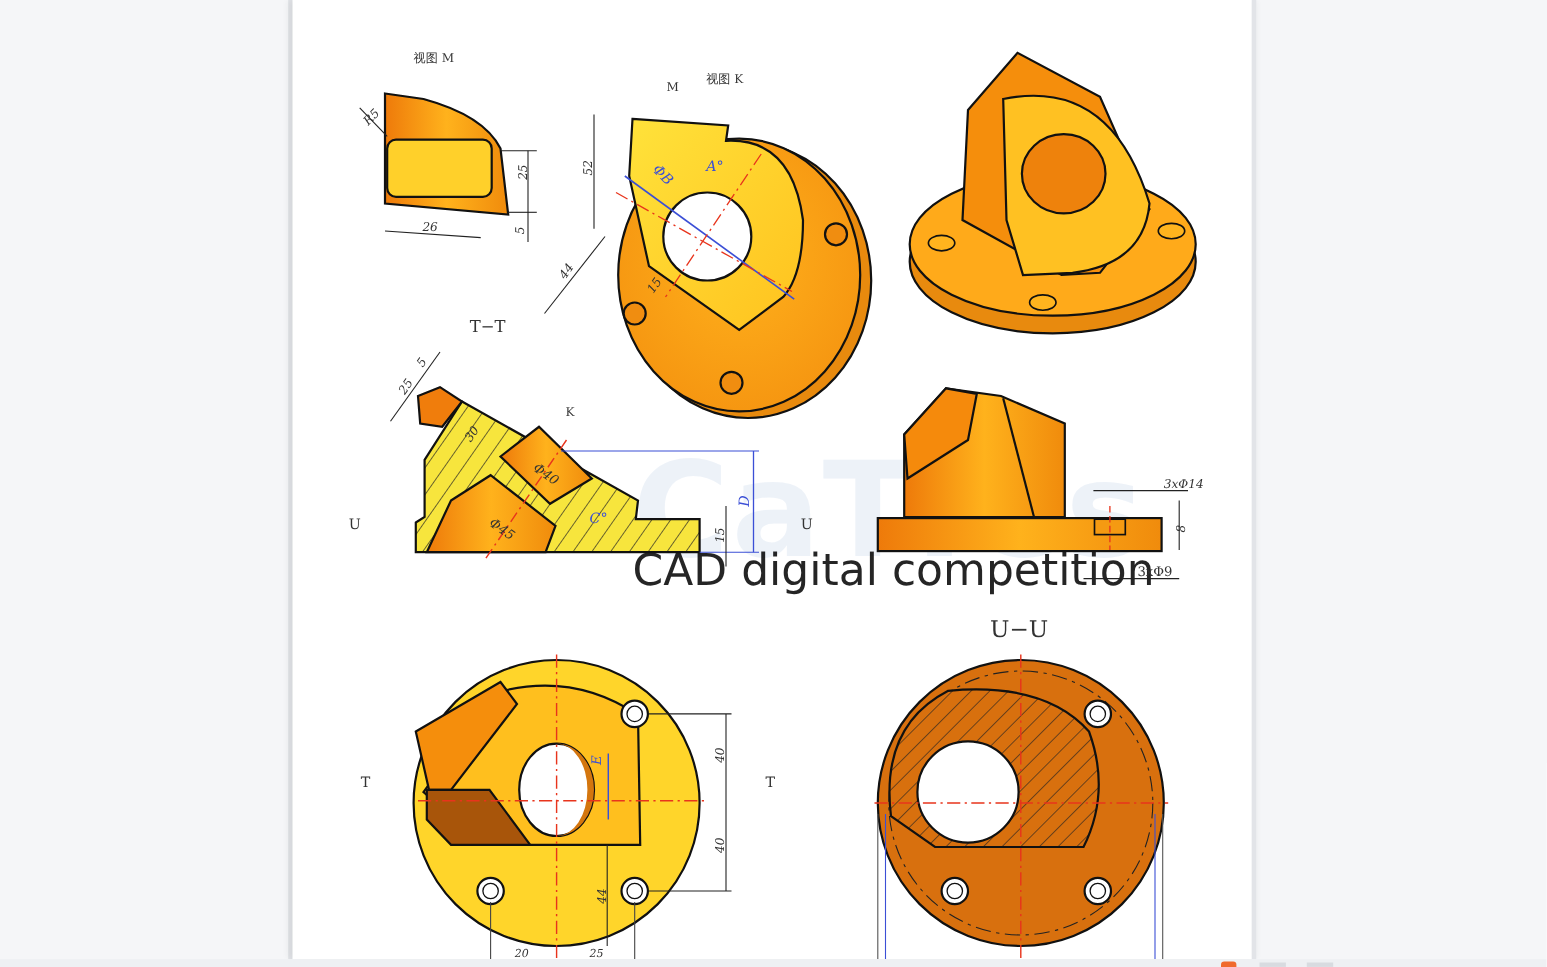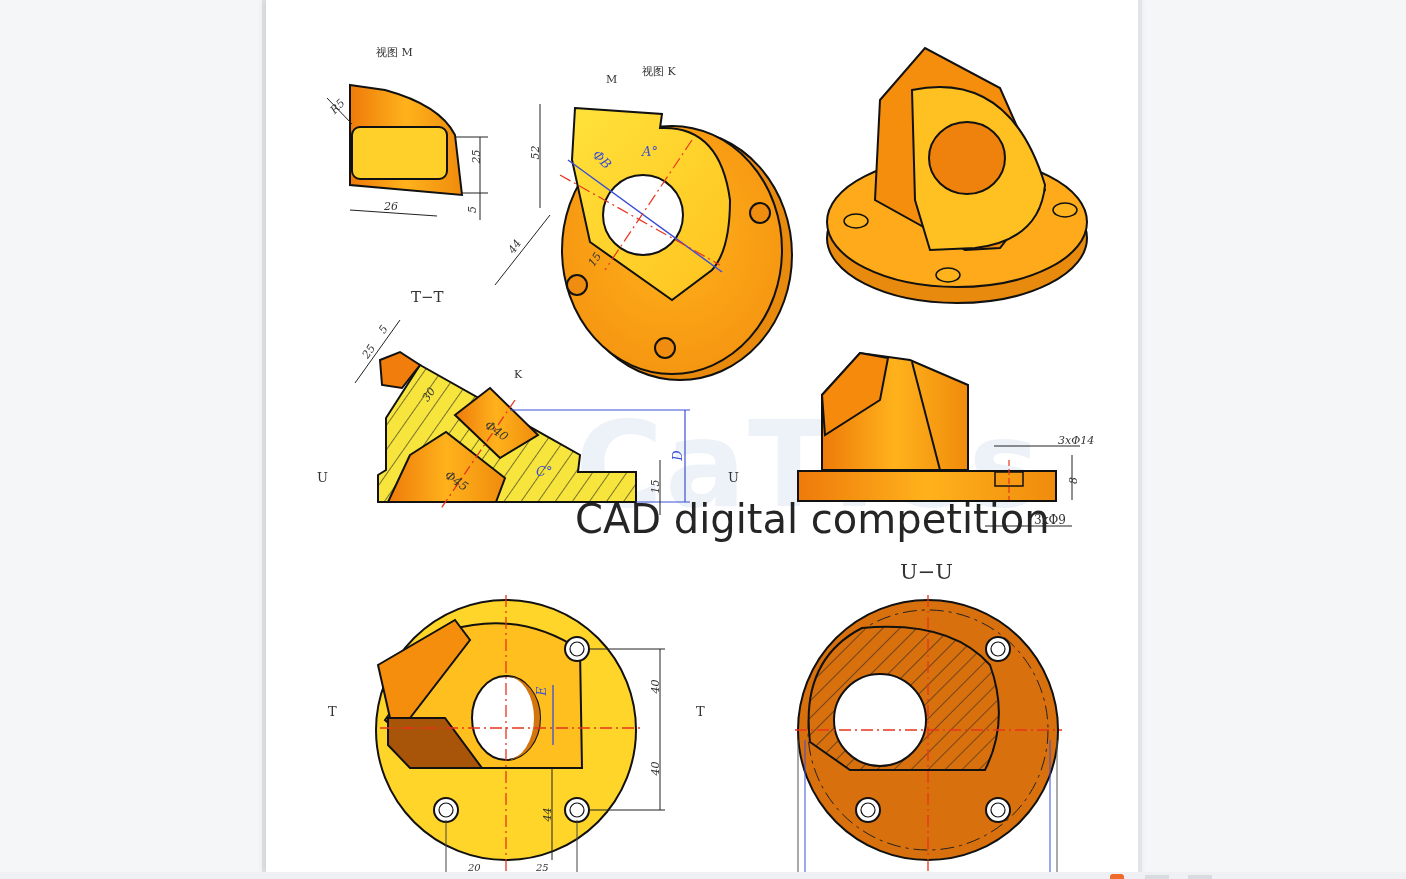--- a/index.html
+++ b/index.html
@@ -151,21 +151,21 @@
         <line x1="798" y1="740" x2="798" y2="872" stroke="#555" stroke-width="1"></line>
         <line x1="805" y1="740" x2="805" y2="872" stroke="#3b4fd6" stroke-width="1"></line>
         <line x1="1050" y1="740" x2="1050" y2="872" stroke="#3b4fd6" stroke-width="1"></line>
         <line x1="1057" y1="740" x2="1057" y2="872" stroke="#555" stroke-width="1"></line>
       </g>
     </svg>
 
     <div class="label" style="left:110px;top:45px;">视图 M</div>
     <div class="label" style="left:376px;top:64px;">视图 K</div>
     <div class="label" style="left:340px;top:73px;font-size:11px;">M</div>
-    <div class="label" style="left:145px;top:288px;font-size:15px;">T−T</div>
+    <div class="label" style="left:161px;top:288px;font-size:15px;">T−T</div>
     <div class="label" style="left:248px;top:368px;font-size:11px;">K</div>
     <div class="label" style="left:51px;top:470px;font-size:13px;">U</div>
     <div class="label" style="left:462px;top:470px;font-size:13px;">U</div>
     <div class="label" style="left:634px;top:560px;font-size:21px;">U−U</div>
     <div class="label" style="left:62px;top:704px;font-size:13px;">T</div>
     <div class="label" style="left:430px;top:704px;font-size:13px;">T</div>
 
     <div class="label" style="left:118px;top:200px;font-size:11px;font-style:italic;">26</div>
     <div class="label" style="left:203px;top:150px;font-size:11px;font-style:italic;transform:rotate(-90deg);">25</div>
     <div class="label" style="left:203px;top:203px;font-size:11px;font-style:italic;transform:rotate(-90deg);">5</div>

